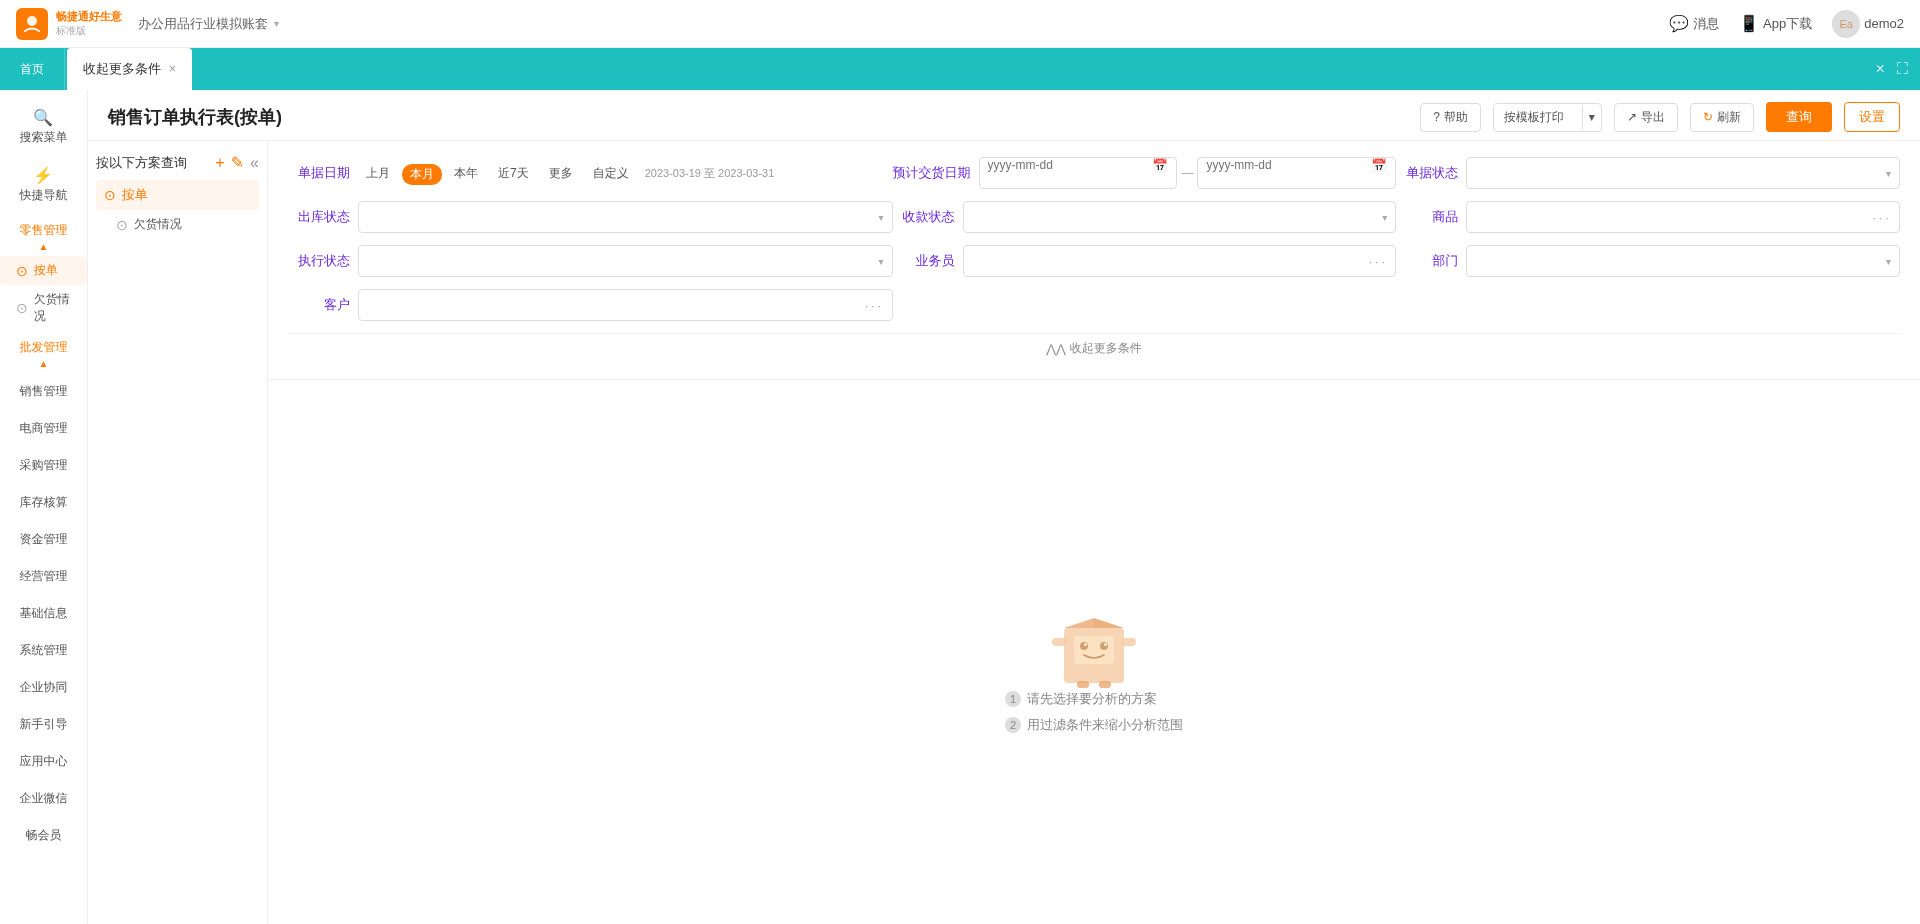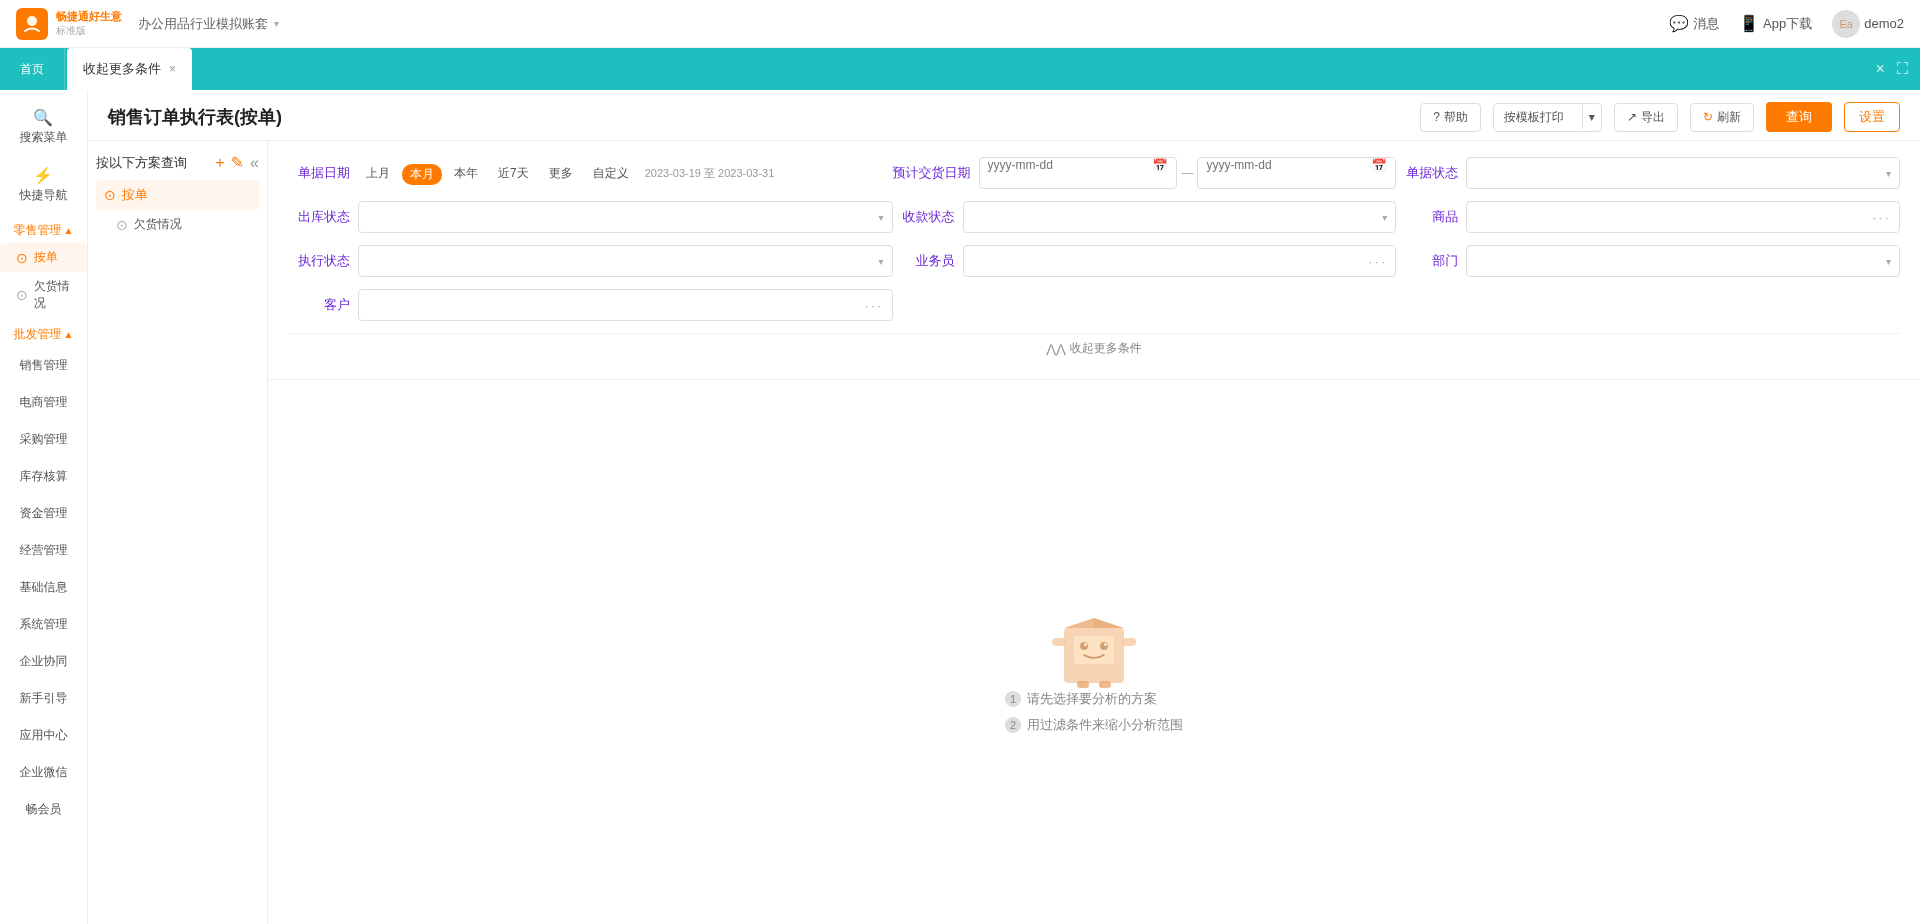--- a/index.html
+++ b/index.html
@@ -121,21 +121,21 @@
     .sidebar-section-header {
       display: flex;
       align-items: center;
       justify-content: center;
       padding: 8px 4px 4px;
       font-size: 12px;
       color: #555;
       cursor: pointer;
       gap: 2px;
     }
-    .sidebar-section-header.active { color: #ff7a00; }
+    .sidebar-section-header.active { color: #ff7a00; flex-direction: column; }
 
     
     .content-area {
       flex: 1;
       display: flex;
       flex-direction: column;
       background: #f5f5f5;
     }
 
     

